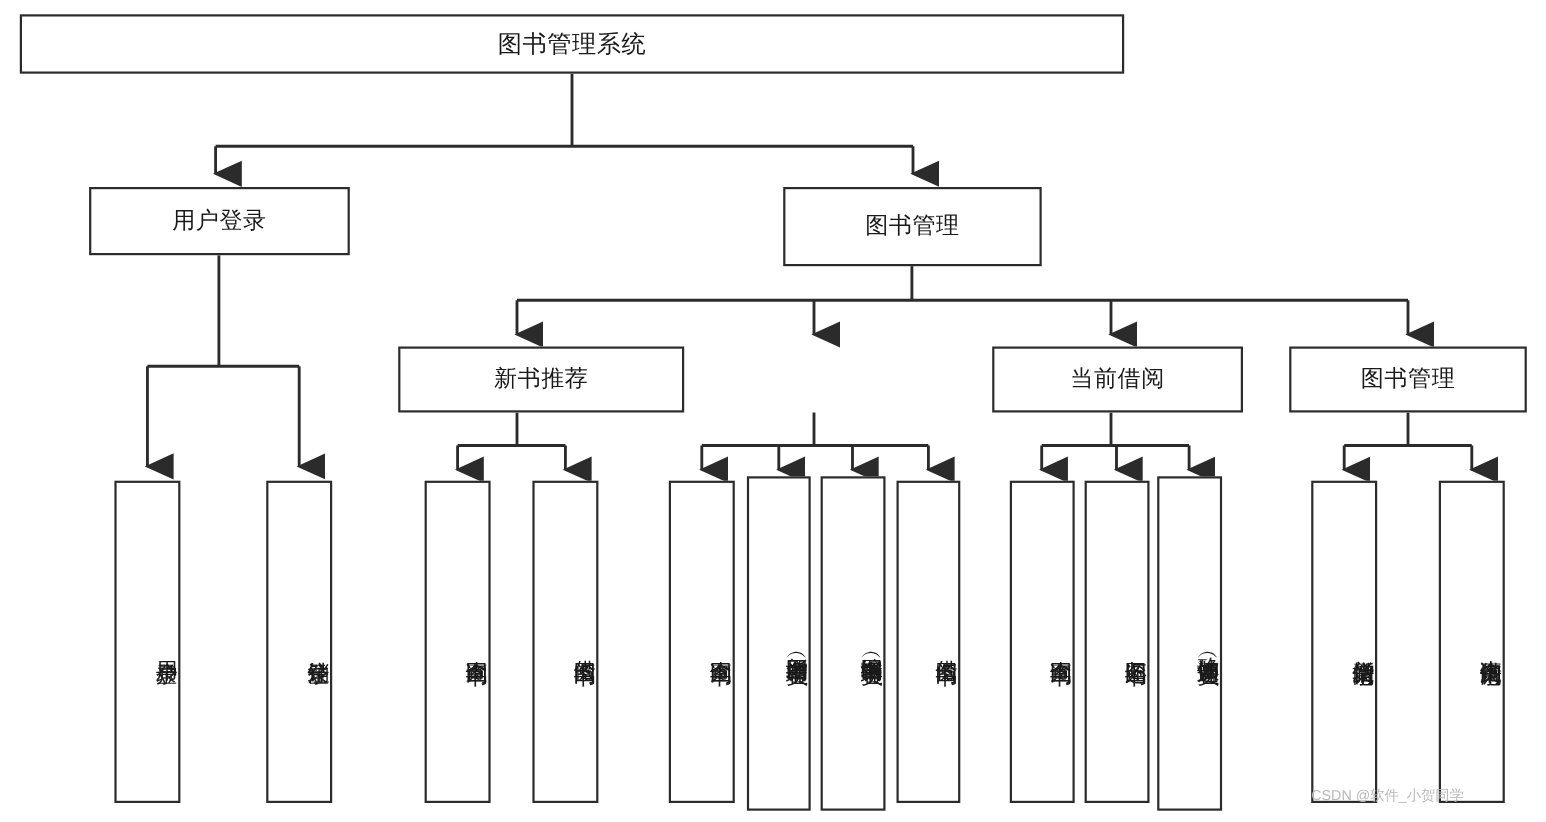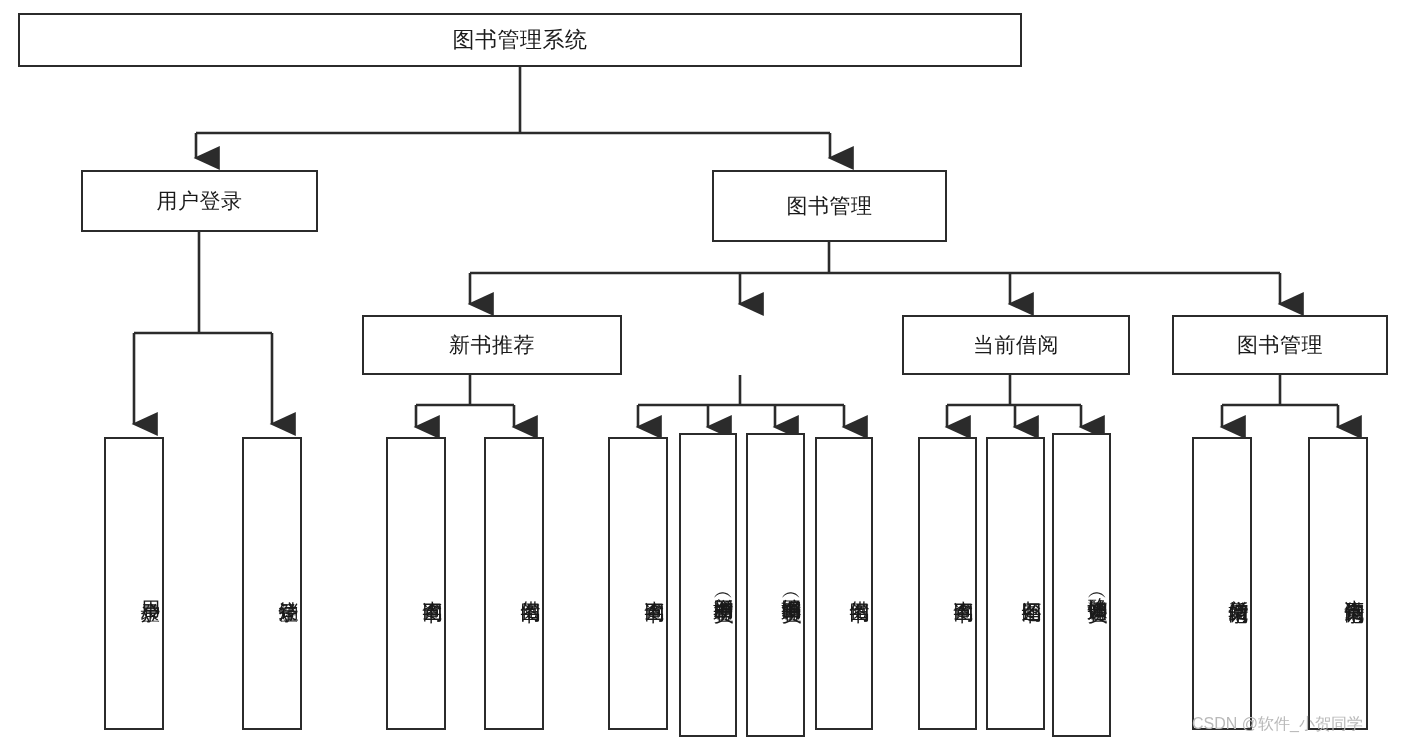--- a/index.html
+++ b/index.html
@@ -50,21 +50,21 @@
     letter-spacing: 1px;
   }
   .node.vert.tall {
     padding-top: 2px;
   }
   .node.root {
     font-size: 22px;
   }
   .watermark {
     position: absolute;
-    font-size: 16px;
+    font-size: 13px;
     color: #b9b9b9;
     white-space: nowrap;
     user-select: none;
   }
 </style>
 </head>
 <body>
 
 <div id="canvas">
 

